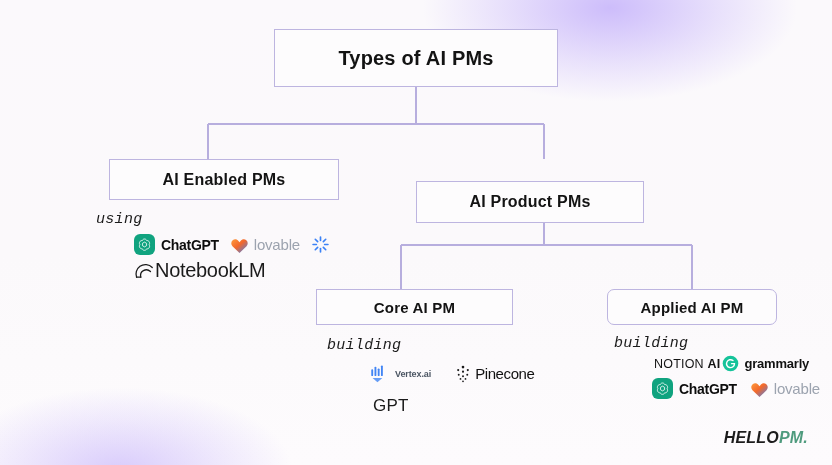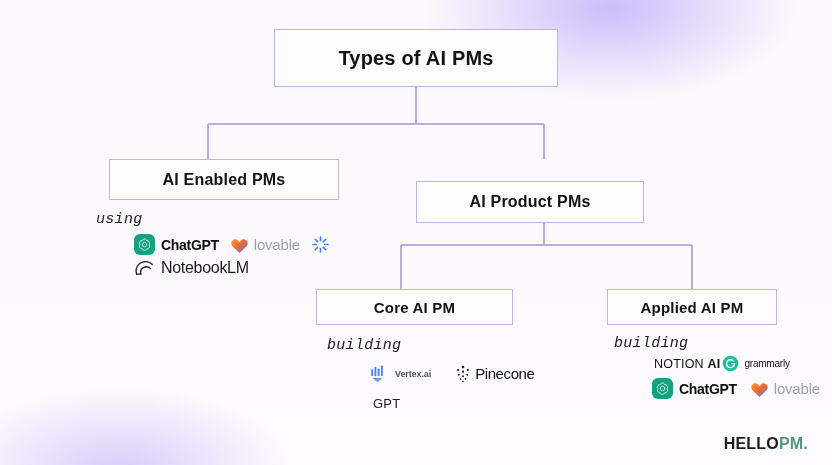--- a/index.html
+++ b/index.html
@@ -27,21 +27,21 @@
     border:1.4px solid #bdb5e0;
     display:flex;align-items:center;justify-content:center;
     color:#131313;
     font-weight:bold;
     letter-spacing:.2px;
   }
   .node.root{left:274px;top:29px;width:284px;height:58px;font-size:20px;text-align:right;}
   .node.l2a{left:109px;top:159px;width:230px;height:41px;font-size:16px;}
   .node.l2b{left:416px;top:159px;width:228px;height:42px;font-size:16px;margin-top:22px;}
   .node.l3a{left:316px;top:289px;width:197px;height:36px;font-size:15px;}
-  .node.l3b{left:607px;top:289px;width:170px;height:36px;font-size:15px;}
+  .node.l3b{left:607px;top:289px;width:170px;height:36px;font-size:15px;border-radius:7px;}
 
   .script-label{
     position:absolute;
     font-family:Liberation Mono, monospace;
     font-style:italic;
     font-size:15px;
     color:#1b1b1b;
     letter-spacing:.3px;
   }
   .lbl-using{left:96px;top:211px;}
@@ -64,35 +64,36 @@
     width:21px;height:21px;border-radius:6px;background:#10a37f;
     display:flex;align-items:center;justify-content:center;flex:0 0 auto;
   }
   .chatgpt-word{font-size:14px;font-weight:bold;color:#0d0d0d;margin-left:6px;letter-spacing:-.3px;}
 
   .heart{width:19px;height:18px;flex:0 0 auto;}
   .lovable-word{font-size:15px;color:#9ca3af;margin-left:5px;letter-spacing:-.2px;}
 
   .burst{width:19px;height:19px;flex:0 0 auto;}
 
-  .nblm-word{font-size:16px;color:#1b1b1b;margin-left:6px;letter-spacing:-.3px;}
+  .nblm-word{font-size:20px;color:#1b1b1b;letter-spacing:-.3px;}
 
   .vertex-word{font-size:9px;color:#4b5563;margin-left:8px;font-weight:bold;letter-spacing:-.1px;}
   .pine-word{font-size:15px;color:#111;margin-left:4px;letter-spacing:-.4px;}
-  .gpt-word{font-size:13px;color:#1b1b1b;letter-spacing:.2px;}
+  .gpt-word{font-size:17px;color:#1b1b1b;letter-spacing:.2px;}
 
   .notion-word{font-size:12.5px;color:#141414;letter-spacing:.2px;}
   .notion-word b{font-weight:bold;}
   .gram-circle{width:17px;height:17px;flex:0 0 auto;}
-  .gram-word{font-size:10px;font-weight:normal;color:#111;margin-left:5px;letter-spacing:-.2px;}
+  .gram-word{font-size:13px;font-weight:bold;color:#111;margin-left:5px;letter-spacing:-.2px;}
 
   .brand{
-    position:absolute;right:24px;bottom:12px;
+    position:absolute;right:24px;bottom:18px;
     font-size:16px;font-weight:bold;letter-spacing:.2px;
     color:#1c1c1c;
+    font-style:italic;
   }
   .brand .pm{color:#4f9b7e;}
 </style>
 </head>
 <body>
 
 <div id="stage">
 
   <svg class="svg-layer" viewBox="0 0 832 465">
     <g stroke="#b7aede" stroke-width="1.5" fill="none" shape-rendering="crispEdges">

